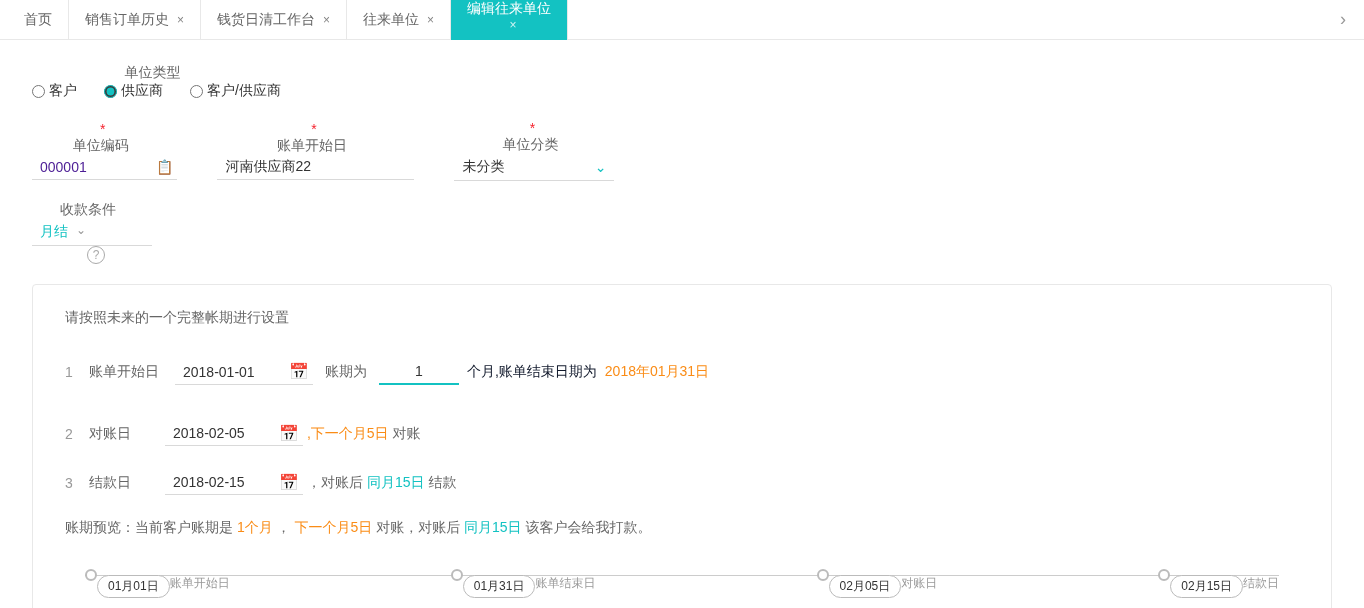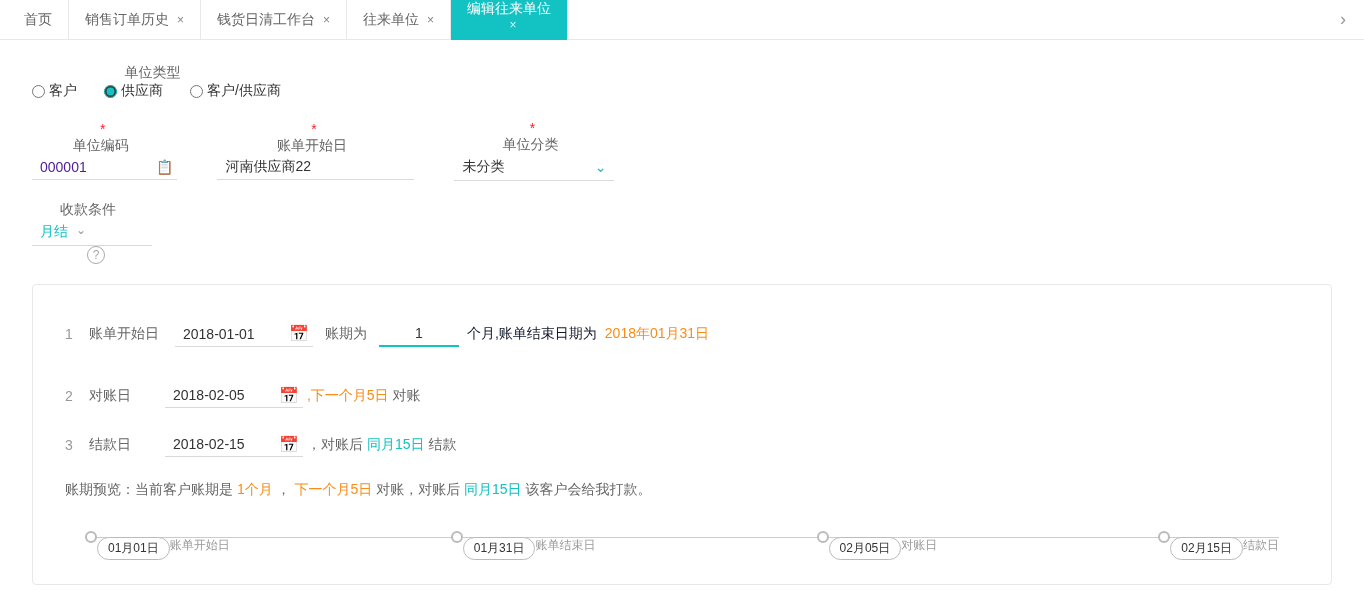--- a/index.html
+++ b/index.html
@@ -234,20 +234,21 @@
       <span class="form-label">收款条件</span>
       <div class="form-select">
         <span class="select-value">月结</span>
         <span class="chevron">⌄</span>
       </div>
       <span class="help-icon">?</span>
     </div>
   </div>
 
   <div class="box">
+    <div class="box-hint">请按照未来的一个完整帐期进行设置</div>
 
     <div class="row-item">
       <span class="row-num">1</span>
       <span class="row-label">账单开始日</span>
       <div class="date-input">
         <input type="text" value="2018-01-01" style="">
         <span class="date-icon">📅</span>
       </div>
       <span style="margin: 16px 12px; color:#666;">账期为</span>
       <input type="text" class="period-input" value="1" style="">

